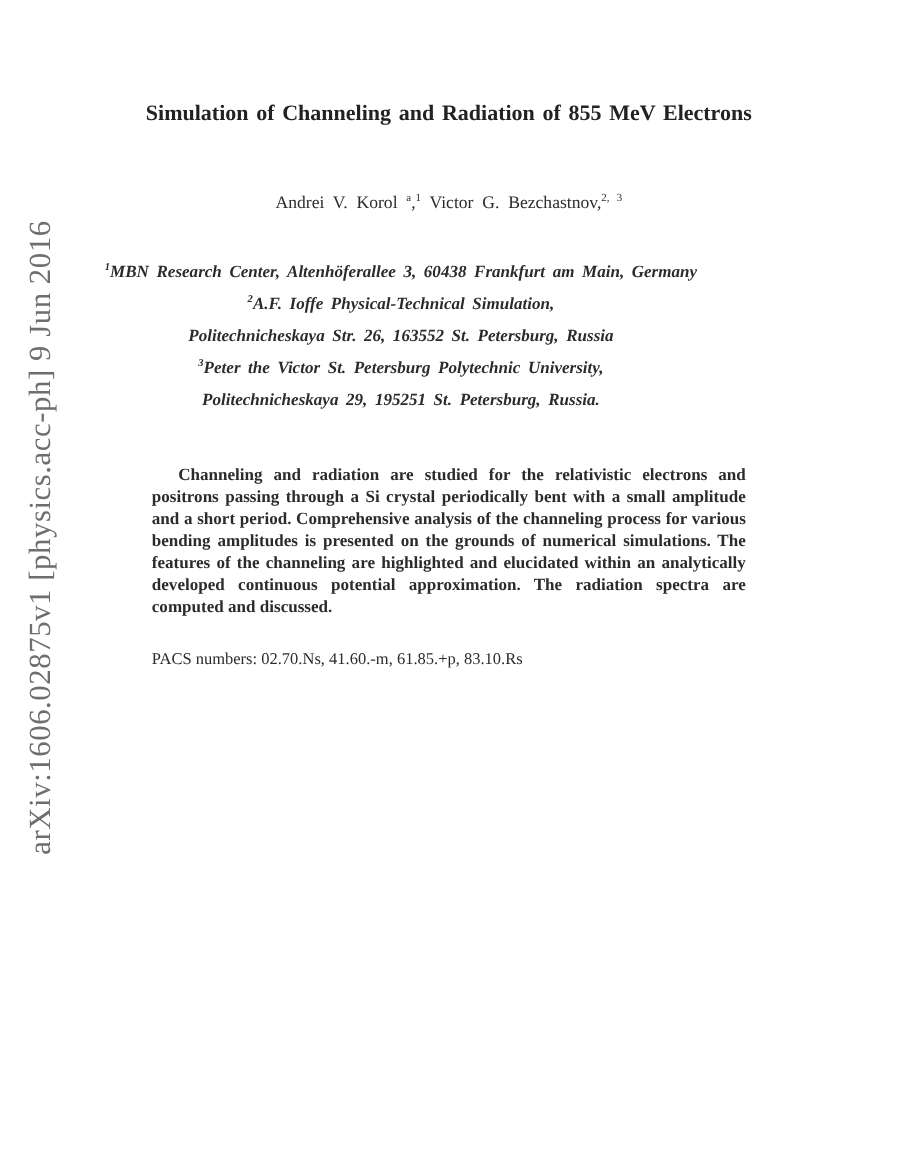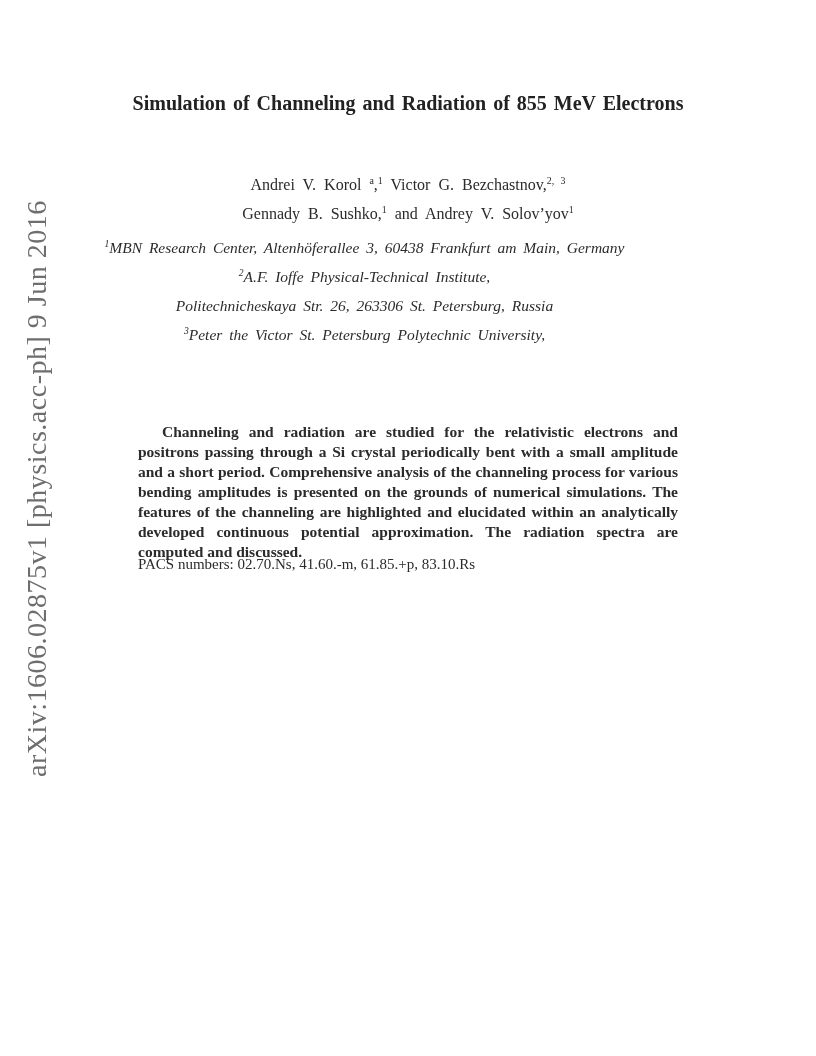--- a/index.html
+++ b/index.html
@@ -20,56 +20,56 @@
   }
   .tline{display:block;}
   .authors{
     position:absolute;top:170px;left:0;width:816px;text-align:center;
     font-size:16px;line-height:29px;word-spacing:4px;
   }
   .author-line{display:block;}
   sup{font-size:0.62em;line-height:0;vertical-align:super;}
   .affils{
     position:absolute;top:233px;left:0;width:729px;text-align:center;
-    font-style:italic;font-size:15.5px;line-height:29px;word-spacing:3px;
+    font-style:italic;font-size:15.5px;line-height:29px;word-spacing:3px;font-weight:bold;
   }
   .affil-line{display:block;}
   .abstract{
     position:absolute;top:406px;left:138px;width:540px;
     font-size:15.5px;line-height:20px;text-align:justify;text-indent:24px;font-weight:bold;
   }
   .pacs{
-    position:absolute;top:556px;left:138px;width:540px;font-size:15px;
+    position:absolute;top:592px;left:138px;width:540px;font-size:15px;
   }
   .footnote{
     position:absolute;top:946px;left:95px;width:400px;font-size:14px;line-height:20px;
   }
   .footnote-rule{width:78px;height:2px;background:#555555;margin-bottom:8px;}
 </style>
 </head>
 <body>
 
 <div class="page">
 
   <div class="arxiv-watermark">arXiv:1606.02875v1  [physics.acc-ph]  9 Jun 2016</div>
 
   <h1 class="title">
     <span class="tline">Simulation of Channeling and Radiation of 855 MeV Electrons</span>
   </h1>
 
   <div class="authors">
     <span class="author-line"><span>Andrei V. Korol </span><sup>a</sup><span>,</span><sup>1</sup><span> Victor G. Bezchastnov,</span><sup>2, 3</sup></span>
-    <span class="author-line"><span>Gennady B. Sushko,</span><sup>1</sup><span> and Andrey V. Solov’yov</span><sup>1</sup></span>
   </div>
 
   <div class="affils">
     <span class="affil-line"><sup>1</sup><span>MBN Research Center, Altenhöferallee 3, 60438 Frankfurt am Main, Germany</span></span>
-    <span class="affil-line"><sup>2</sup><span>A.F. Ioffe Physical-Technical Institute,</span></span>
-    <span class="affil-line"><span>Politechnicheskaya Str. 26, 263306 St. Petersburg, Russia</span></span>
+    <span class="affil-line"><sup>2</sup><span>A.F. Ioffe Physical-Technical Simulation,</span></span>
+    <span class="affil-line"><span>Politechnicheskaya Str. 26, 163552 St. Petersburg, Russia</span></span>
     <span class="affil-line"><sup>3</sup><span>Peter the Victor St. Petersburg Polytechnic University,</span></span>
+    <span class="affil-line"><span>Politechnicheskaya 29, 195251 St. Petersburg, Russia.</span></span>
   </div>
 
   <p class="abstract">Channeling and radiation are studied for the relativistic electrons and positrons passing through a Si crystal periodically bent with a small amplitude and a short period. Comprehensive analysis of the channeling process for various bending amplitudes is presented on the grounds of numerical simulations. The features of the channeling are highlighted and elucidated within an analytically developed continuous potential approximation. The radiation spectra are computed and discussed.</p>
 
   <div class="pacs">PACS numbers: 02.70.Ns, 41.60.-m, 61.85.+p, 83.10.Rs</div>
 
 
 </div>
 
 </body></html>

